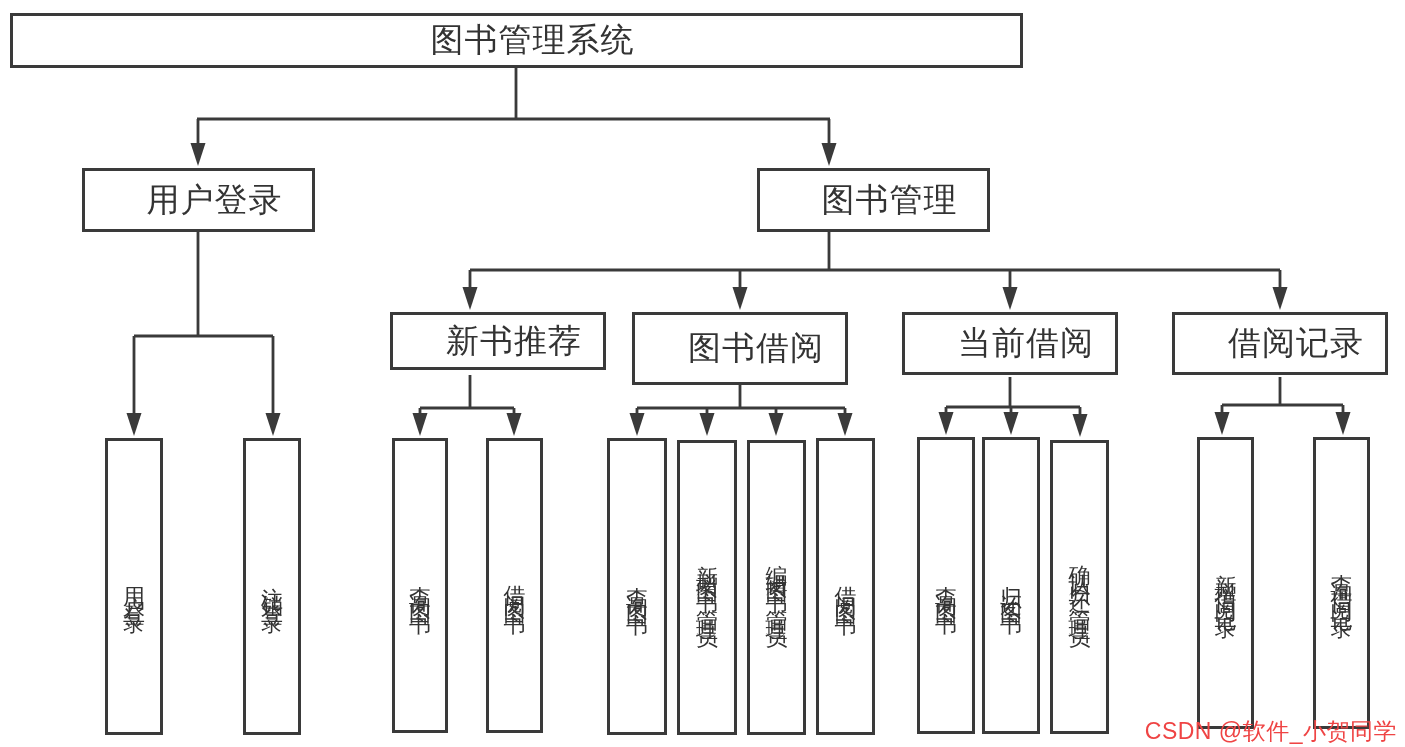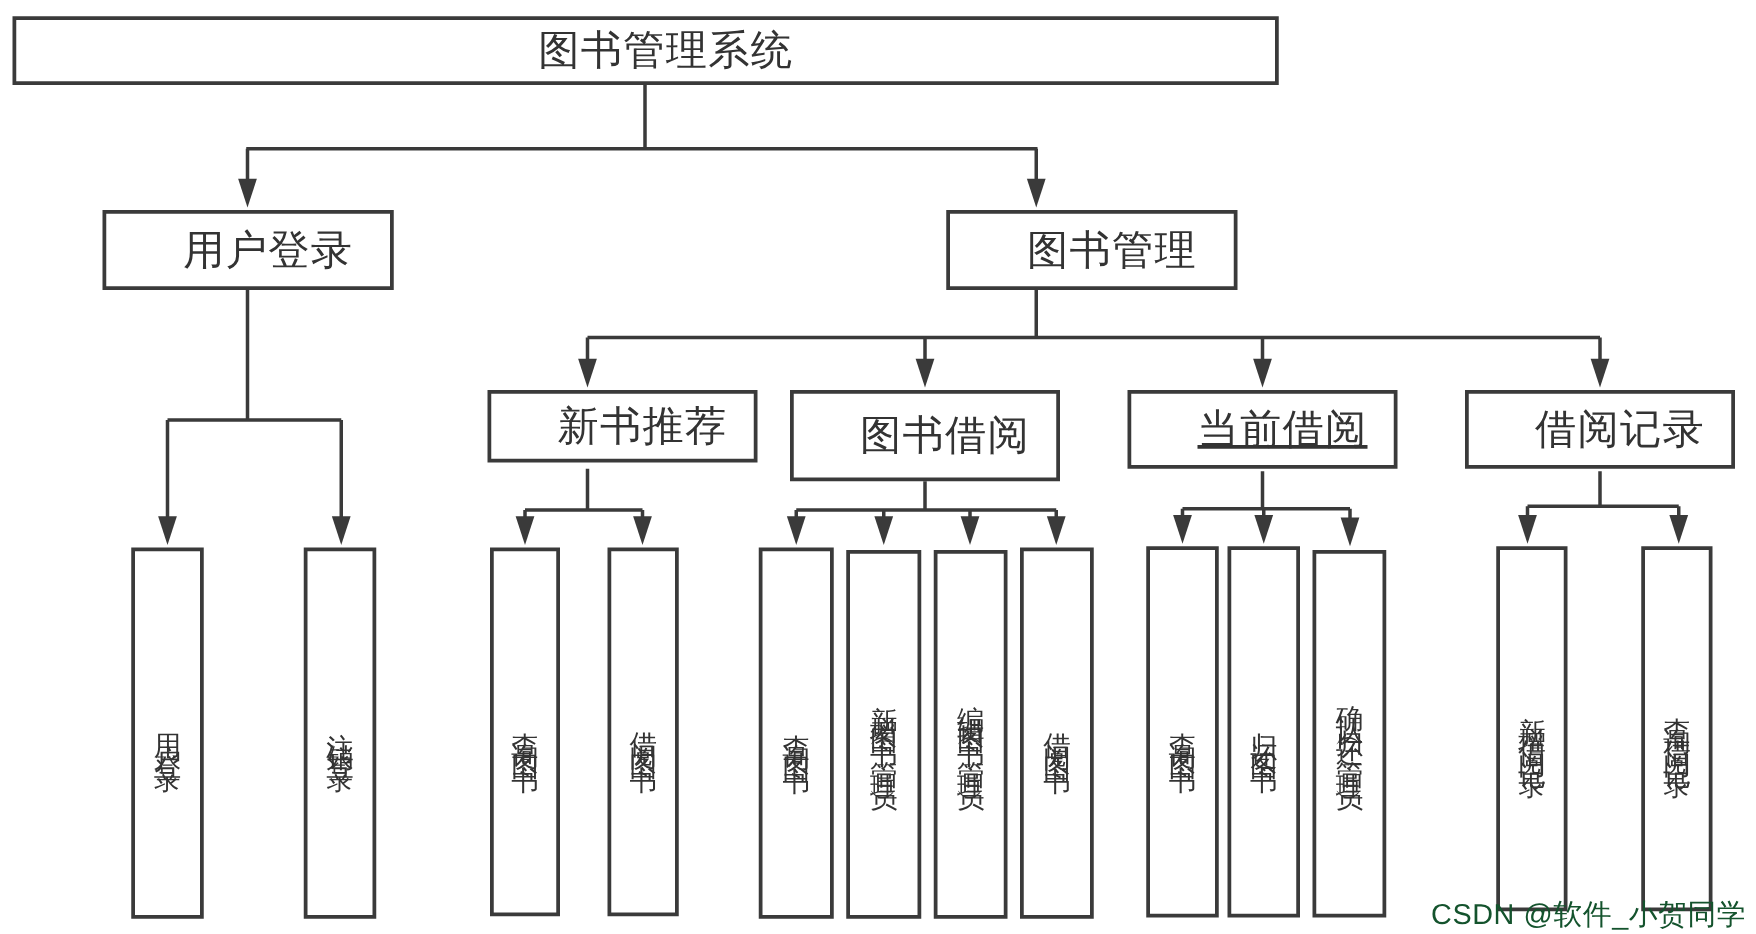--- a/index.html
+++ b/index.html
@@ -33,21 +33,21 @@
     font-size: 22px;
     letter-spacing: 9px;
     line-height: 1;
   }
   svg.wires { position: absolute; left: 0; top: 0; }
   .watermark {
     position: absolute;
     right: 8px;
     bottom: 0px;
     font-size: 23px;
-    color: #14532d;
+    color: #ef4444;
     letter-spacing: 0.5px;
     white-space: nowrap;
   }
 </style>
 </head>
 <body>
 
 <div class="stage">
 
   <svg class="wires" width="1405" height="747" viewBox="0 0 1405 747" aria-hidden="true">
@@ -90,21 +90,21 @@
     </g>
   </svg>
 
   <div class="box h" style="left:10px; top:13px; width:1013px; height:55px;">图书管理系统</div>
 
   <div class="box h" style="left:82px; top:168px; width:233px; height:64px;">用户登录</div>
   <div class="box h" style="left:712px; top:168px; width:233px; height:64px;margin-left:45px;">图书管理</div>
 
   <div class="box h" style="left:346px; top:312px; width:216px; height:58px;margin-left:44px;">新书推荐</div>
   <div class="box h" style="left:632px; top:312px; width:216px; height:73px;">图书借阅</div>
-  <div class="box h" style="left:902px; top:312px; width:216px; height:63px;text-decoration:underline;">当前借阅</div>
+  <div class="box h" style="left:902px; top:312px; width:216px; height:63px;">当前借阅</div>
   <div class="box h" style="left:1172px; top:312px; width:216px; height:63px;">借阅记录</div>
 
   <div class="box v" style="left:105px; top:438px; width:58px; height:297px;">用户登录</div>
   <div class="box v" style="left:243px; top:438px; width:58px; height:297px;">注销登录</div>
 
   <div class="box v" style="left:392px; top:438px; width:56px; height:295px;">查询图书</div>
   <div class="box v" style="left:486px; top:438px; width:57px; height:295px;">借阅图书</div>
 
   <div class="box v" style="left:607px; top:438px; width:60px; height:297px;">查询图书</div>
   <div class="box v" style="left:677px; top:440px; width:60px; height:295px;">新增图书（管理员）</div>

